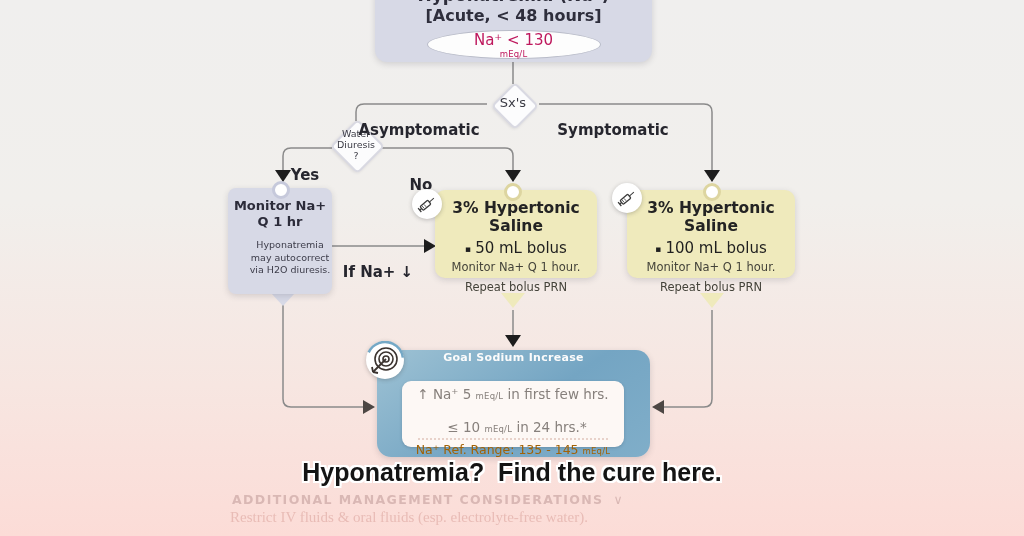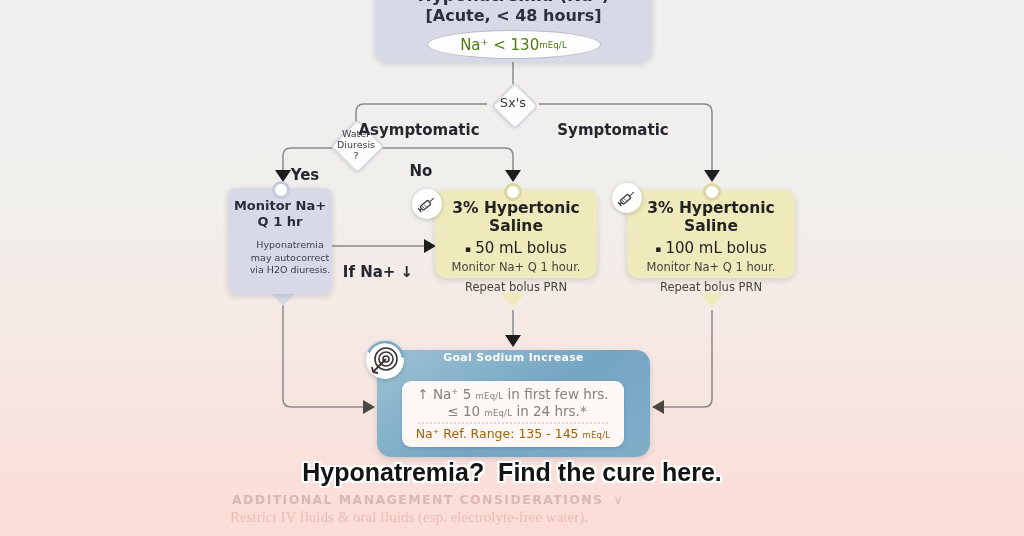--- a/index.html
+++ b/index.html
@@ -11,21 +11,21 @@
   svg.connectors{position:absolute;left:0;top:0;z-index:1;}
 
   
   .node{position:absolute;border-radius:10px;box-shadow:0 2px 6px rgba(60,60,80,.18);text-align:center;z-index:3;}
   .lavender{background:#d7d9e6;}
   .yellow{background:#efeabc;}
   .top-box{left:375px;top:-16px;width:277px;height:78px;border-radius:12px;}
   .top-box .t1{font-weight:bold;font-size:17px;line-height:22px;color:#2e2e3c;}
   .top-box .t2{font-weight:bold;font-size:16px;line-height:20px;color:#2e2e3c;}
   .oval{margin:4px auto 0;width:172px;height:27px;border-radius:50%;background:#fdfdfd;
-        border:1.5px solid #b9bcc9;display:flex;align-items:center;justify-content:center;color:#4d7c0f;}
+        border:1.5px solid #b9bcc9;display:flex;align-items:center;justify-content:center;color:#be185d;flex-direction:column;}
   .oval .val{font-size:15px;}
   .unit{font-size:8.5px;letter-spacing:.2px;}
 
   .diamond{position:absolute;background:#fcfcfd;border:2px solid #d9d9e2;border-radius:5px;
            transform:rotate(45deg);z-index:2;box-shadow:0 1px 3px rgba(80,80,100,.15);}
   .sx-diamond{left:498px;top:89px;width:30px;height:30px;}
   .water-diamond{left:338px;top:127px;width:35px;height:35px;}
   .diamond-label{position:absolute;z-index:3;text-align:center;color:#3a3a44;transform:translateX(-50%);}
   .sx-text{left:513px;top:95px;font-size:13px;}
   .water-text{left:356px;top:128px;font-size:9.5px;line-height:11px;}
@@ -44,21 +44,21 @@
   .saline .bullet .mark{font-size:9px;vertical-align:1.5px;margin-right:4px;}
   .saline .d1{font-size:11.5px;color:#44433a;margin-top:3px;}
   .saline .d2{font-size:11.5px;color:#44433a;margin-top:6px;}
 
   .goal-box{left:377px;top:350px;width:273px;height:107px;border-radius:14px;
             background:linear-gradient(145deg,#9ec2d4 0%,#74a5c3 55%,#80aec9 100%);}
   .goal-box .gt{font-weight:bold;font-size:11px;color:#fbfbfb;margin-top:1px;letter-spacing:.3px;}
   .goal-inner{position:absolute;left:25px;top:31px;width:222px;height:66px;border-radius:9px;
               background:#fdf8f5;color:#87807c;box-shadow:0 1px 3px rgba(50,70,90,.25);}
   .goal-inner .g1{font-size:13.5px;margin-top:5px;}
-  .goal-inner .g2{font-size:13.5px;margin-top:1px;padding-left:8px;}
+  .goal-inner .g2{font-size:13.5px;margin-top:17px;padding-left:8px;}
   .goal-inner .gdiv{width:86%;margin:3px auto 2px;border-top:2px dotted #e8d2ca;}
   .goal-inner .g3{font-size:12.5px;color:#a16207;}
 
   
   .ring{position:absolute;width:12px;height:12px;border-radius:50%;background:#fff;z-index:4;}
   .ring.lav{border:3px solid #c6c9db;}
   .ring.yel{border:3px solid #ddd5a0;}
   .tail{position:absolute;width:0;height:0;border-left:12px solid transparent;border-right:12px solid transparent;z-index:2;}
   .tail.lav{border-top:13px solid #d7d9e6;}
   .tail.yel{border-top:15px solid #efeabc;}
@@ -119,21 +119,21 @@
   <div class="branch-label" style="left:419px;top:81px;">Asymptomatic</div>
   <div class="branch-label" style="left:613px;top:81px;">Symptomatic</div>
 
   <div class="diamond water-diamond"></div>
   <div class="diamond-label water-text">
     <div>Water</div>
     <div>Diuresis</div>
     <div>?</div>
   </div>
   <div class="branch-label" style="left:305px;top:126px;">Yes</div>
-  <div class="branch-label" style="left:421px;top:122px;">No</div>
+  <div class="branch-label" style="left:421px;top:136px;">No</div>
 
   <div class="tail lav" style="left:271px;top:293px;"></div>
   <div class="node lavender monitor-box">
     <div class="mt"><span>Monitor Na+</span><br><span>Q 1 hr</span></div>
     <div class="note">
       <div>Hyponatremia</div>
       <div>may autocorrect</div>
       <div>via H2O diuresis.</div>
     </div>
   </div>

